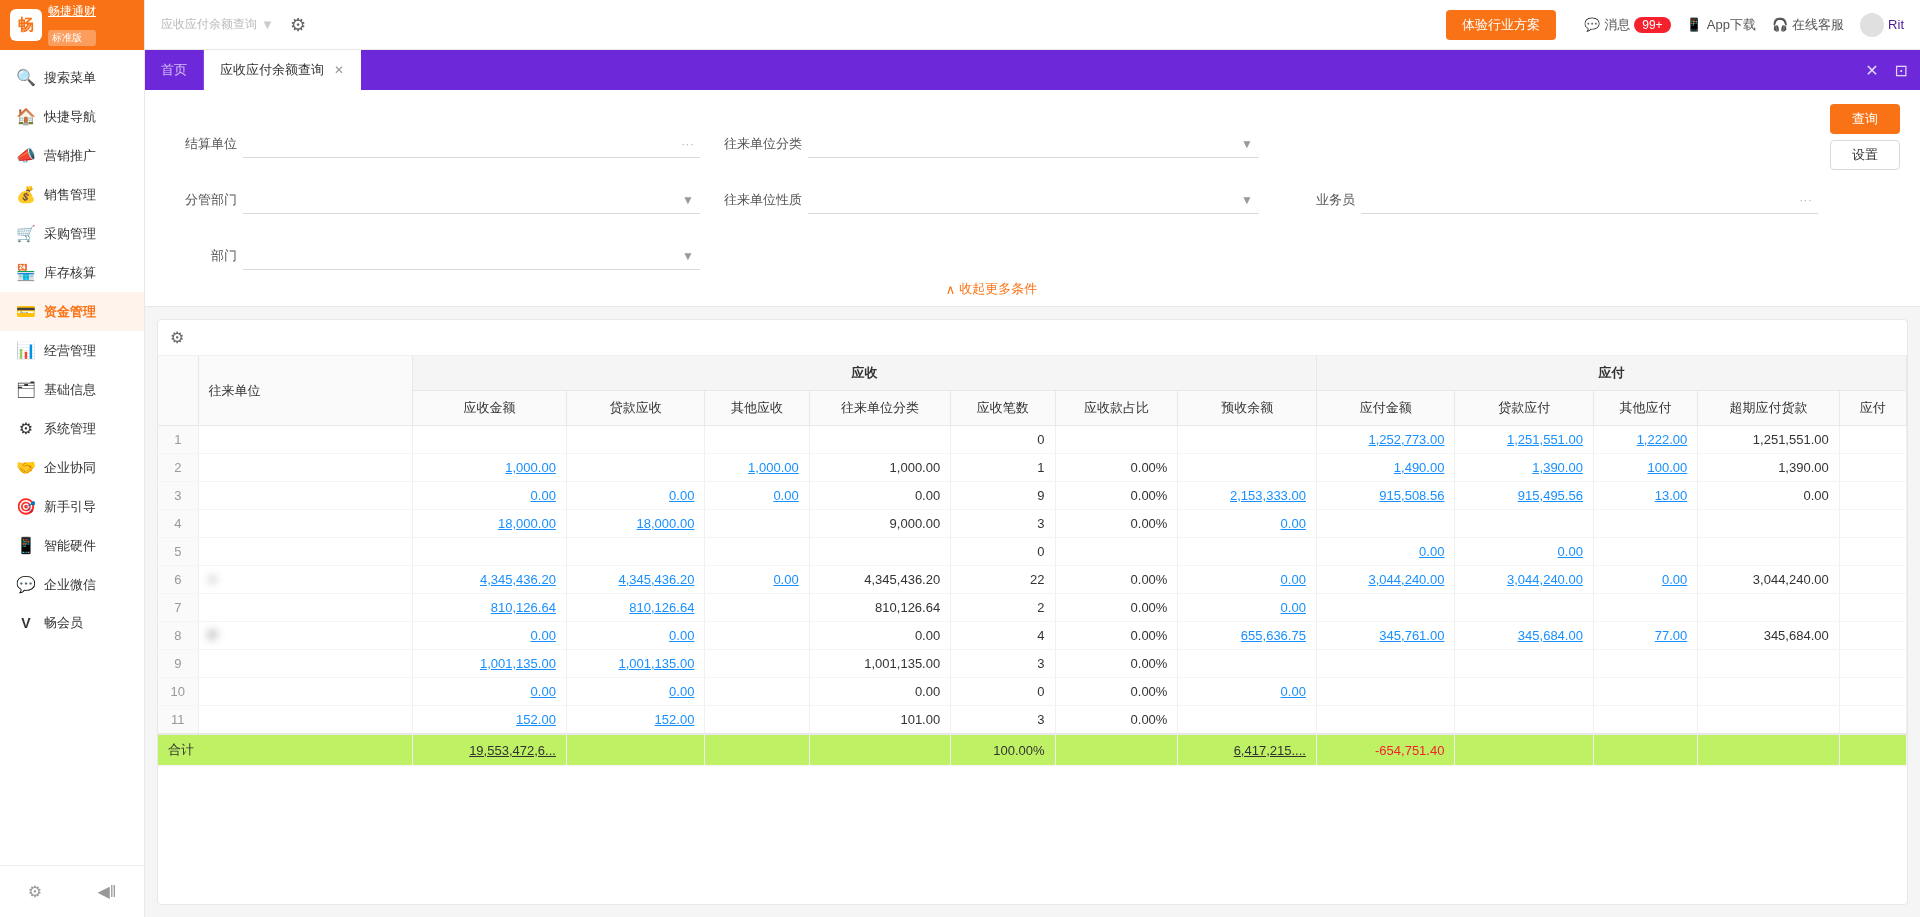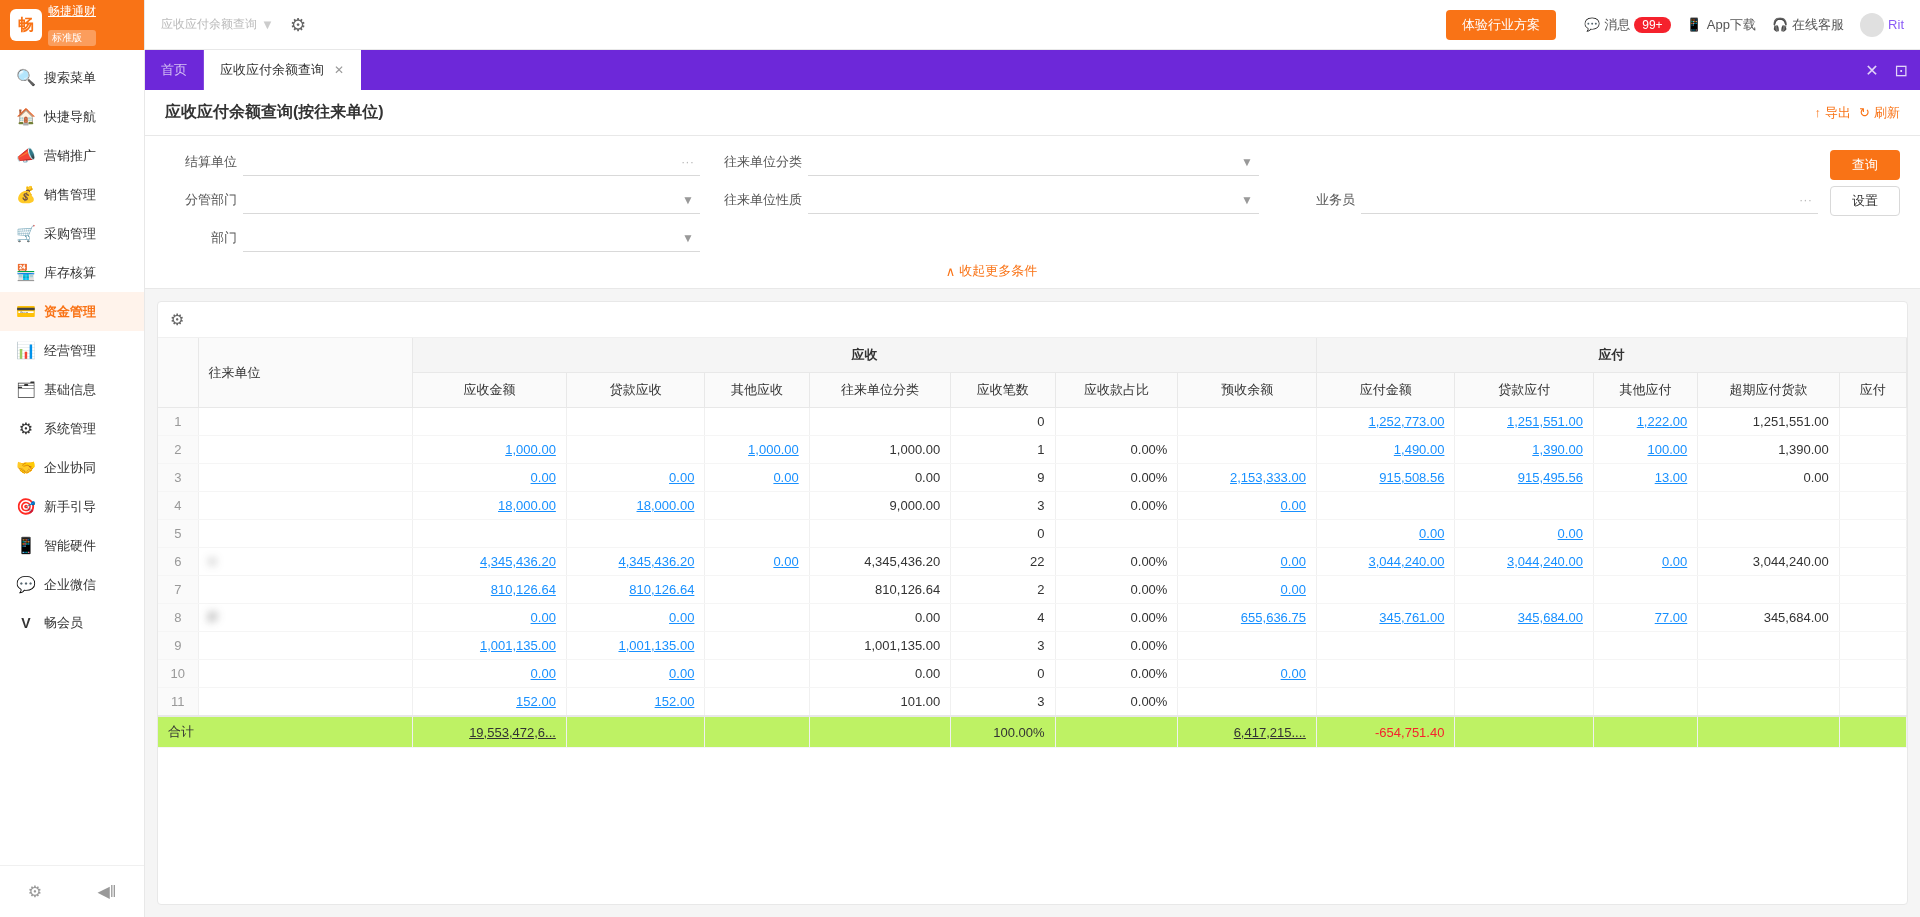--- a/index.html
+++ b/index.html
@@ -24,21 +24,21 @@
     
     .topbar { height: 50px; background: #fff; display: flex; align-items: center; padding: 0 16px; border-bottom: 1px solid #e8e8e8; gap: 12px; }
     .topbar-breadcrumb { color: #999; font-size: 13px; display: flex; align-items: center; gap: 4px; }
     .topbar-breadcrumb-arrow { color: #ccc; }
     .topbar-spacer { flex: 1; }
     .topbar-btn-trial { background: #f97316; color: #fff; border: none; padding: 6px 16px; border-radius: 4px; cursor: pointer; font-size: 13px; }
     .topbar-settings { font-size: 18px; color: #666; cursor: pointer; padding: 4px; }
     .topbar-actions { display: flex; align-items: center; gap: 16px; margin-left: 16px; }
     .topbar-action-item { display: flex; align-items: center; gap: 4px; color: #555; cursor: pointer; font-size: 13px; }
     .topbar-badge { background: #f5222d; color: #fff; font-size: 12px; padding: 1px 8px; border-radius: 8px; }
-    .topbar-user { color: #8b5cf6; font-size: 13px; }
+    .topbar-user { color: #4c1d95; font-size: 13px; }
 
     
     .tabbar { background: #6d28d9; display: flex; align-items: center; height: 40px; padding: 0 0; }
     .tab { display: flex; align-items: center; gap: 6px; padding: 0 16px; height: 100%; cursor: pointer; color: rgba(255,255,255,0.7); font-size: 13px; border-right: 1px solid rgba(255,255,255,0.15); }
     .tab.active { background: #fff; color: #333; }
     .tab-close { color: #999; font-size: 12px; cursor: pointer; margin-left: 4px; }
     .tabbar-controls { margin-left: auto; display: flex; align-items: center; gap: 8px; padding-right: 8px; }
     .tabbar-ctrl-btn { color: rgba(255,255,255,0.8); cursor: pointer; font-size: 16px; padding: 4px; }
 
     
@@ -65,21 +65,21 @@
     th { background: #fafafa; color: #333; font-weight: 500; padding: 8px 10px; border-bottom: 1px solid #e8e8e8; border-right: 1px solid #e8e8e8; text-align: center; white-space: nowrap; position: sticky; top: 0; z-index: 2; }
     th.group-header { background: #f5f5f5; font-weight: 600; }
     td { padding: 6px 10px; border-bottom: 1px solid #f5f5f5; border-right: 1px solid #f0f0f0; color: #333; white-space: nowrap; text-align: right; }
     td.td-index { text-align: center; color: #999; background: #fafafa; }
     td.td-name { text-align: left; color: #333; max-width: 180px; overflow: hidden; text-overflow: ellipsis; }
     td.td-link { color: #1890ff; cursor: pointer; text-decoration: underline; }
     .td-blurred { filter: blur(4px); user-select: none; }
     .table-footer { background: #fffbe6; border-top: 2px solid #e8e8e8; }
     .table-footer td { font-weight: 400; color: #333; background: #bef264; }
     .table-footer td.negative { color: #f5222d; }
-    .filter-fields-row { display: grid; grid-template-columns: 1fr 1fr 1fr; gap: 10px 24px; margin-bottom: 10px; }
+    .filter-fields-row { display: grid; grid-template-columns: 1fr 1fr 1fr; gap: 10px 24px; margin-bottom: 10px; margin-top: 28px; }
     .filter-field-wrapper { display: flex; align-items: center; gap: 6px; }
     .ffw-label { min-width: 72px; text-align: right; color: #555; white-space: nowrap; font-size: 13px; }
     .ffw-input { flex: 1; border: none; border-bottom: 1px solid #d9d9d9; padding: 4px 6px; font-size: 13px; background: transparent; display: flex; align-items: center; justify-content: space-between; min-height: 28px; cursor: pointer; color: #333; }
     .ffw-dots { color: #bbb; }
     .ffw-arrow { color: #999; font-size: 12px; }
     .collapse-row { display: flex; justify-content: center; margin-top: 4px; }
   </style>
 </head>
 <body>
 
@@ -199,33 +199,20 @@
       <span class="tab-close">✕</span>
     </div>
     <div class="tabbar-controls">
       <span class="tabbar-ctrl-btn">✕</span>
       <span class="tabbar-ctrl-btn">⊡</span>
     </div>
   </div>
 
   <div class="page-content">
 
-    <div class="page-header">
-      <span class="page-title">应收应付余额查询(按往来单位)</span>
-      <div class="page-header-actions">
-        <button class="page-header-btn">
-          <span>↑</span>
-          <span>导出</span>
-        </button>
-        <button class="page-header-btn">
-          <span>↻</span>
-          <span>刷新</span>
-        </button>
-      </div>
-    </div>
 
     <div class="filter-area">
       <div style="display:flex;gap:0;align-items:flex-start;">
 
 
         <div style="flex:1;display:flex;gap:12px;align-items:flex-start;">
           <div style="flex:1;">
 
             <div class="filter-fields-row">
               <div class="filter-field-wrapper">

